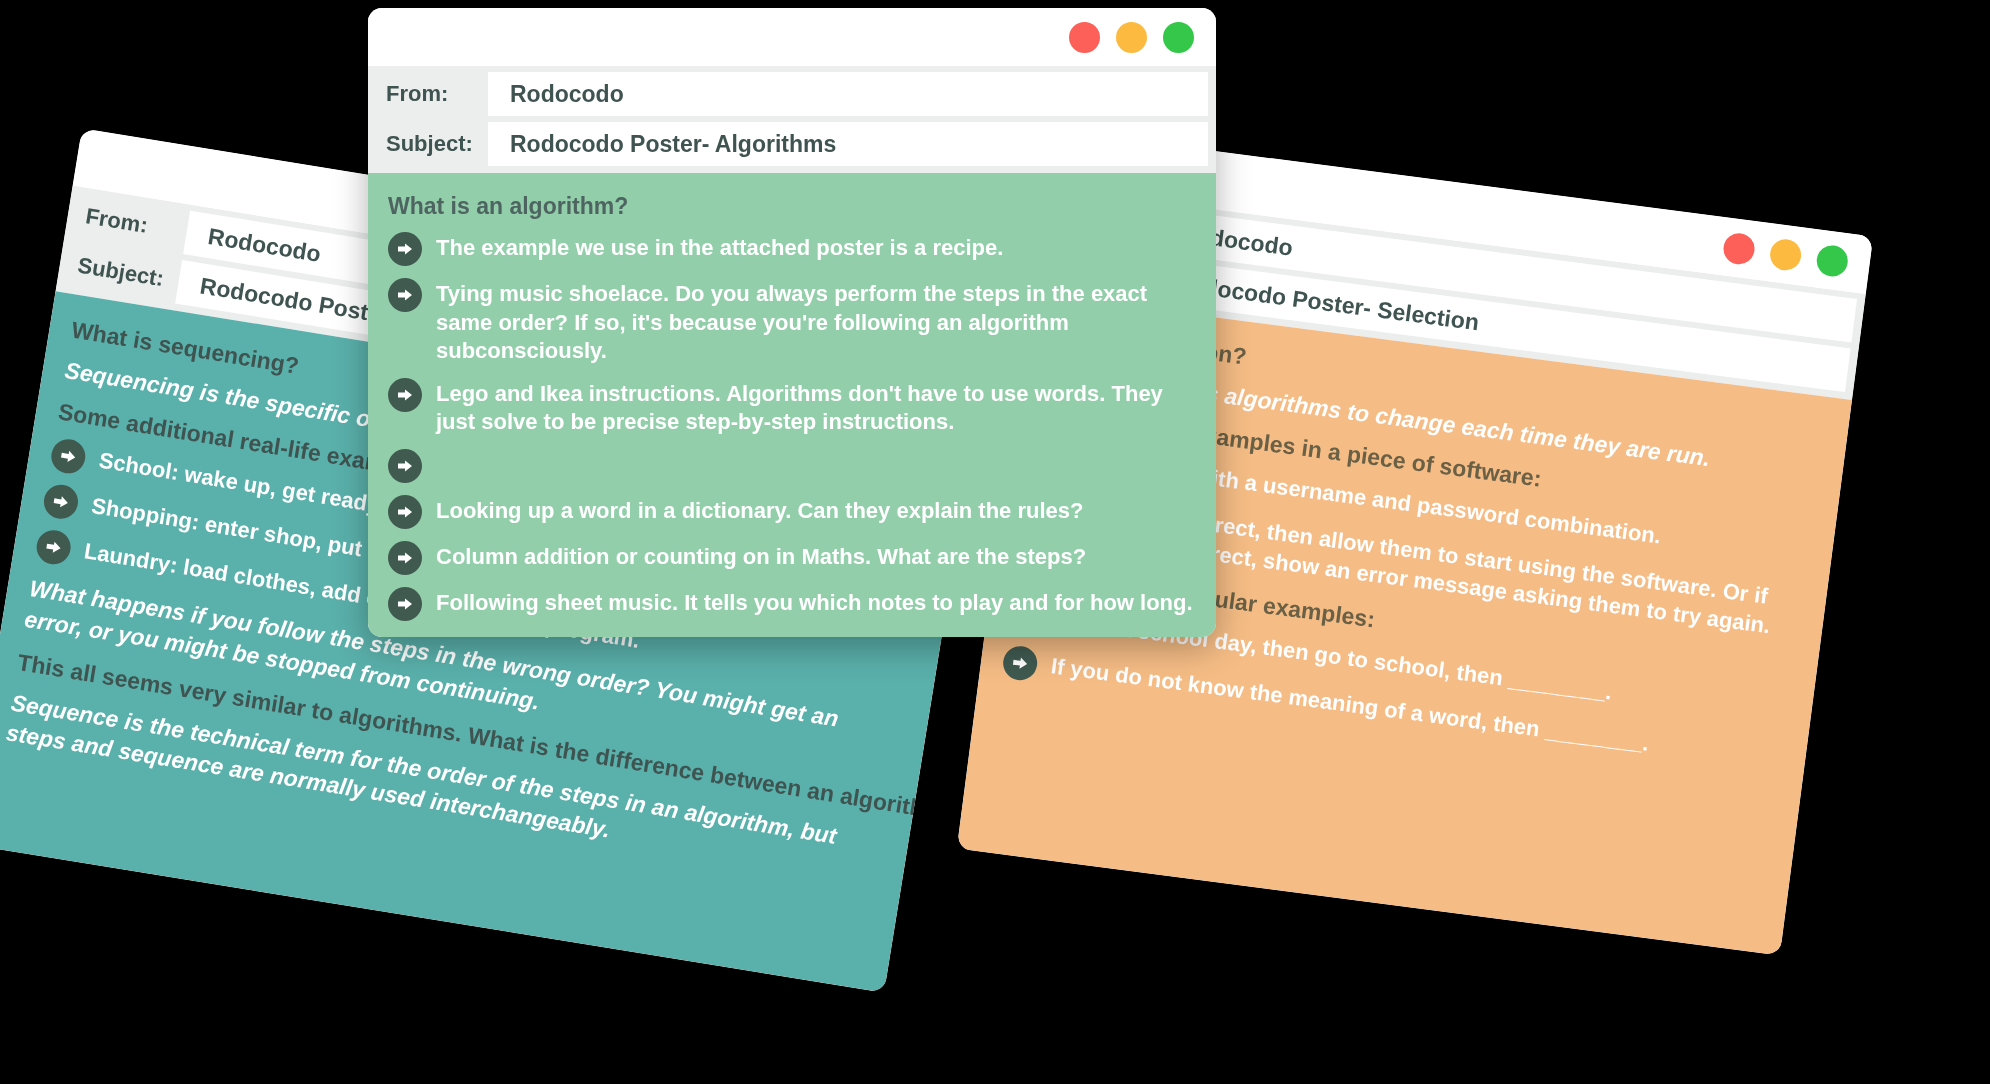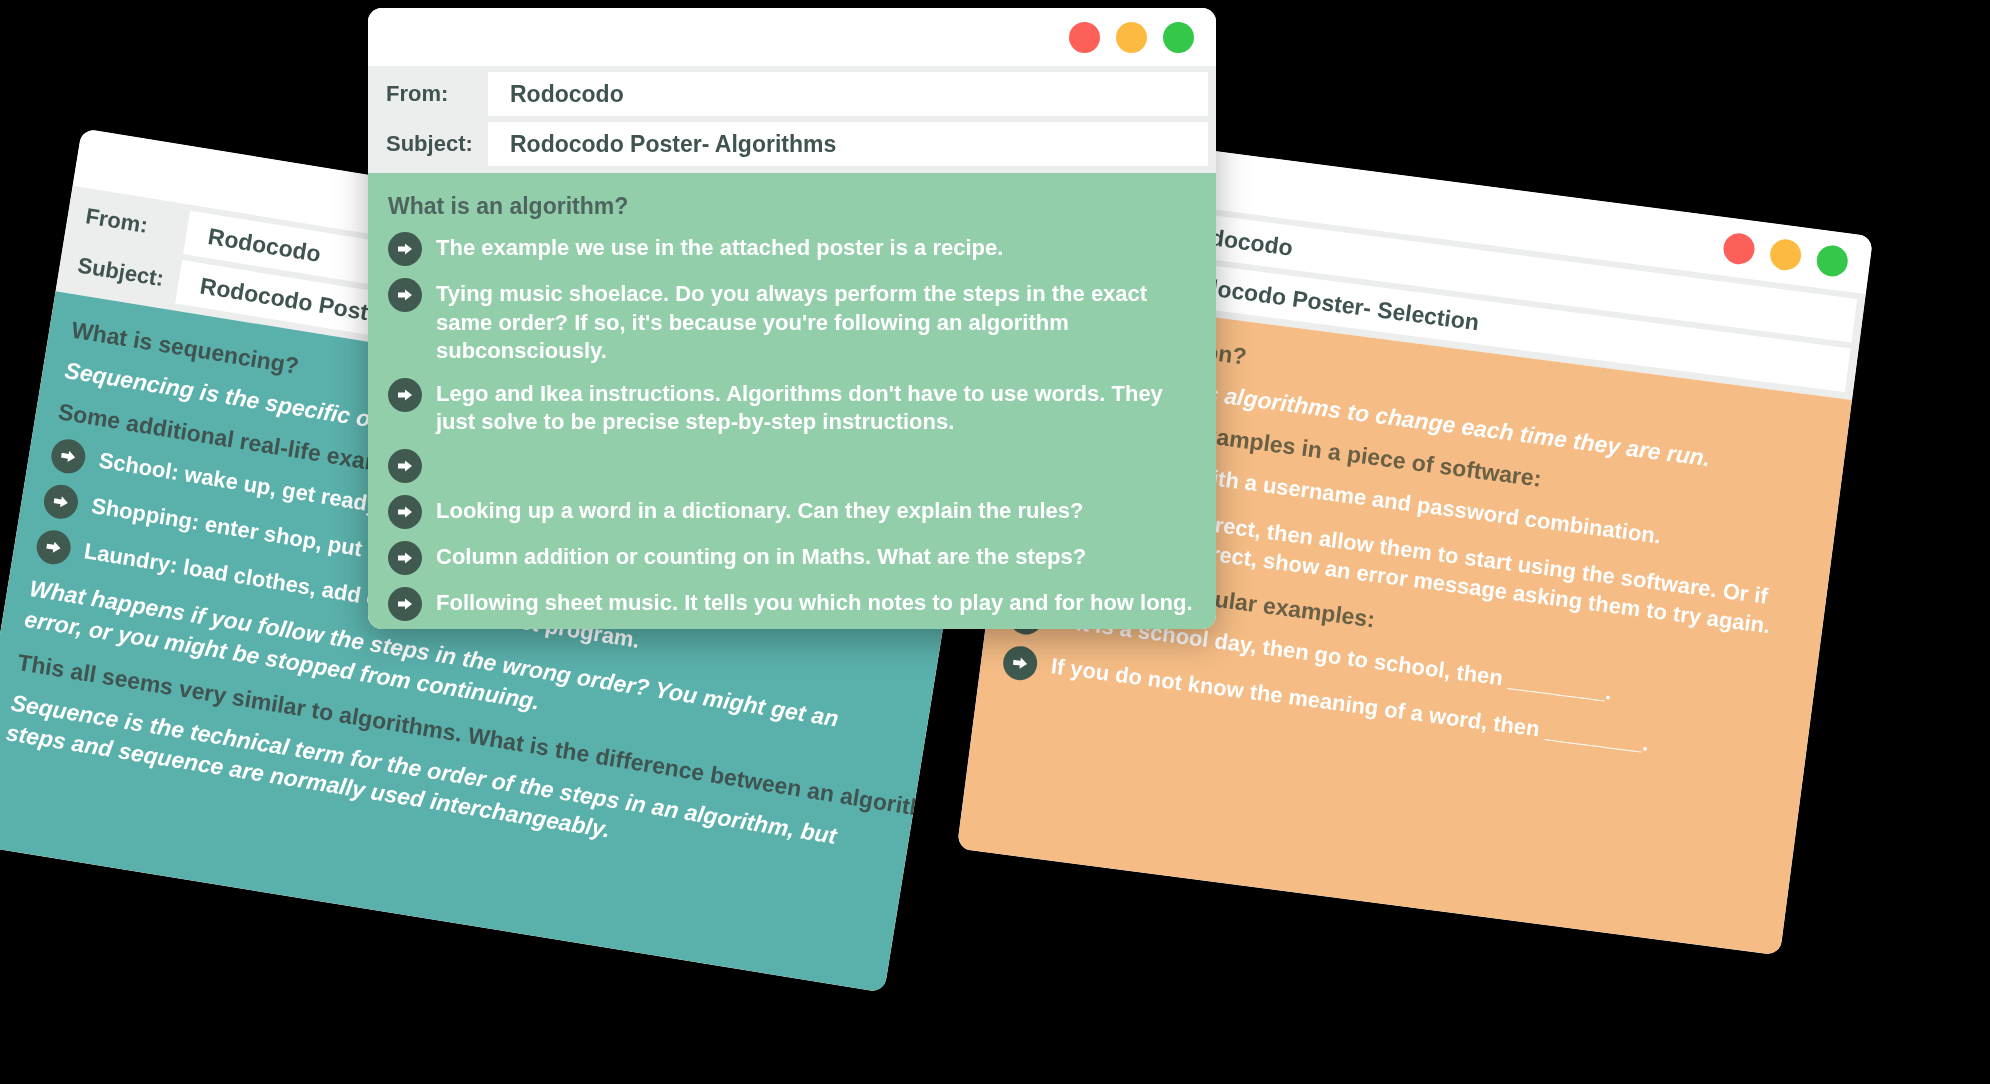--- a/index.html
+++ b/index.html
@@ -139,21 +139,21 @@
   #card-orange .body { background: #f5bc85; min-height: 560px; }
   #card-orange .h-head { color: #6a6045; }
 
   
   #card-green {
     width: 848px;
     left: 368px;
     top: 8px;
     z-index: 5;
   }
-  #card-green .body { background: #93ceab; padding: 20px 18px 4px 20px; }
+  #card-green .body { background: #93ceab; padding: 20px 18px 12px 20px; }
   #card-green .h-head { color: #4e6460; }
 </style>
 </head>
 <body>
 
 <div id="stage">
 
   <div class="card" id="card-teal">
     <div class="titlebar">
       <div class="lights">

